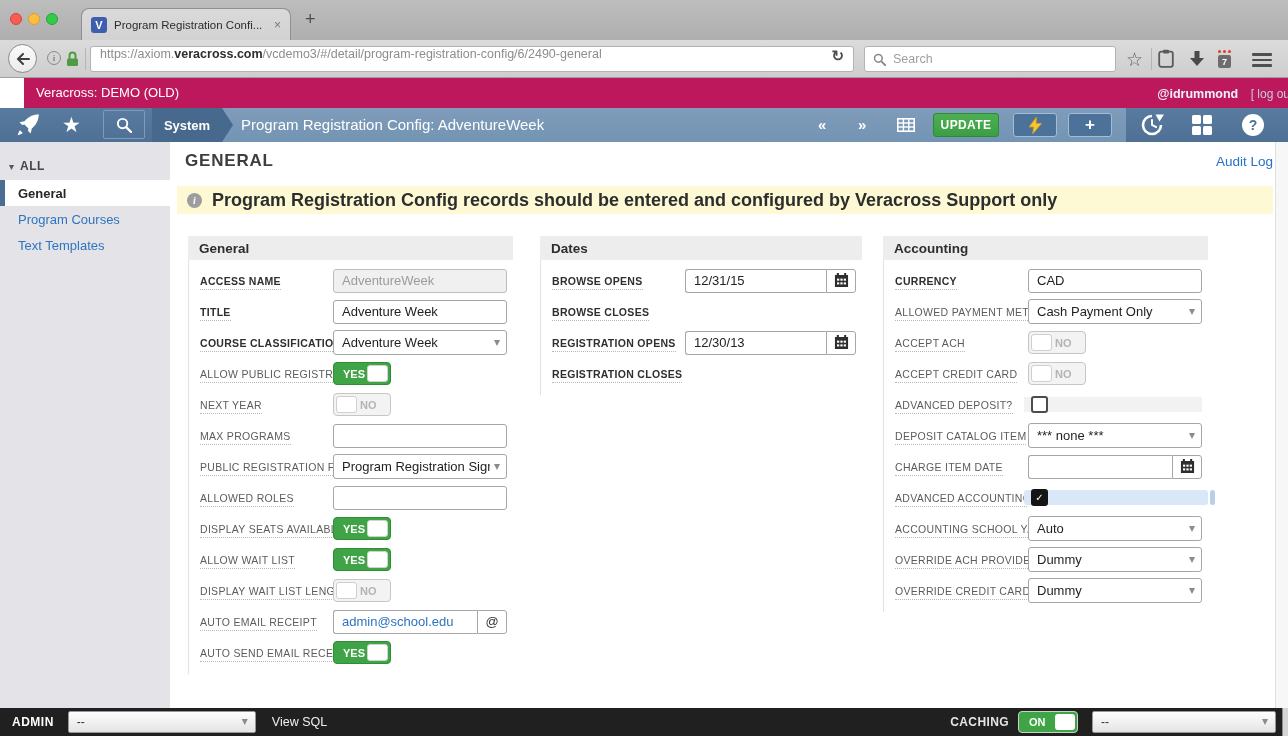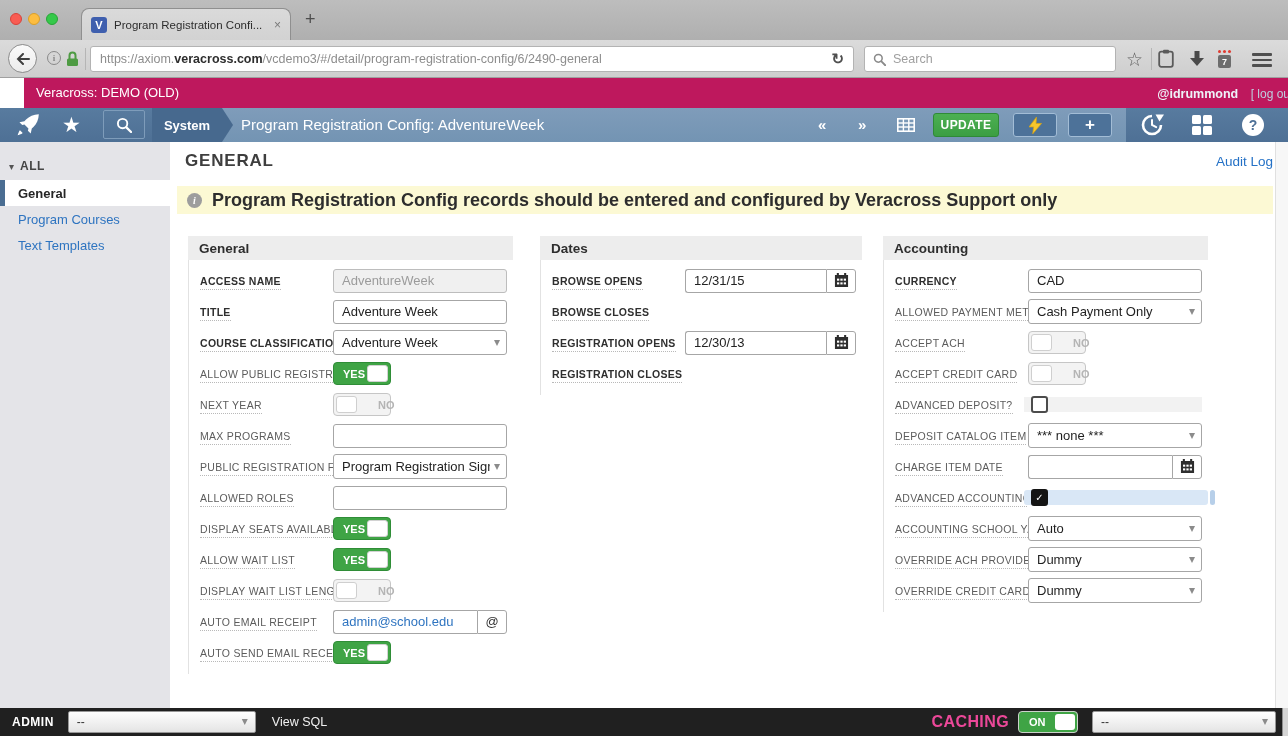--- a/index.html
+++ b/index.html
@@ -24,21 +24,21 @@
   
   .toolbar{position:absolute;top:40px;left:0;width:100%;height:38px;box-sizing:border-box;
     background:linear-gradient(#dbdbdb,#cecece);border-bottom:1px solid #a0a0a0;}
   .backbtn{position:absolute;left:8px;top:4px;width:29px;height:29px;border-radius:50%;box-sizing:border-box;
     border:1px solid #8c8c8c;background:linear-gradient(#fbfbfb,#ebebeb);display:flex;align-items:center;justify-content:center;}
   .iico{position:absolute;left:47px;top:11px;width:14px;height:14px;border-radius:50%;box-sizing:border-box;
     border:1px solid #898989;color:#898989;font:bold 9px "Liberation Serif",serif;display:flex;align-items:center;justify-content:center;}
   .lockico{position:absolute;left:66px;top:11px;}
   .tsep{position:absolute;top:8px;width:1px;height:22px;background:#b5b5b5;}
   .urlfield{position:absolute;left:90px;top:6px;width:764px;height:26px;box-sizing:border-box;background:#fff;
-    border:1px solid #b3b3b3;border-radius:3px;display:flex;align-items:center;padding:0 9px;font-size:12.5px;white-space:nowrap;}
+    border:1px solid #b3b3b3;border-radius:3px;display:flex;align-items:flex-start;padding:0 9px;font-size:12.5px;white-space:nowrap;}
   .u-pre,.u-path{color:#8d8d8d;}
   .u-dom{color:#2e2e2e;font-weight:bold;}
   .u-spacer{flex:1;}
   .reload{color:#4f4f4f;font-size:15px;font-weight:bold;}
   .searchfield{position:absolute;left:864px;top:6px;width:252px;height:26px;box-sizing:border-box;background:#fff;
     border:1px solid #b3b3b3;border-radius:3px;display:flex;align-items:center;padding:0 8px;}
   .searchfield .ph{color:#9f9f9f;font-size:12.5px;margin-left:7px;}
   .bstar{position:absolute;left:1126px;top:8px;font-size:19px;color:#5d5d5d;}
   .clip{position:absolute;left:1158px;top:9px;}
   .dl{position:absolute;left:1189px;top:11px;}
@@ -123,41 +123,41 @@
   .sel{width:100%;height:25px;box-sizing:border-box;border:1px solid #a6a6a6;border-radius:3px;background:#fff;
     display:flex;align-items:center;padding:0 16px 0 8px;position:relative;overflow:hidden;}
   .sel-txt{font-size:13px;color:#1f1f1f;white-space:nowrap;overflow:hidden;}
   .sel-arr{position:absolute;right:6px;top:50%;transform:translateY(-54%);color:#8b8b8b;font-size:12px;}
   .toggle{width:58px;height:23px;border-radius:4px;box-sizing:border-box;position:relative;display:inline-flex;align-items:center;flex:none;}
   .toggle.on{background:#3fa445;border:1px solid #2f8d37;}
   .toggle.on .tg-label{color:#fff;font-weight:bold;font-size:11px;margin-left:9px;}
   .toggle.on .tg-knob{position:absolute;right:2px;top:2px;width:21px;height:17px;background:#fff;
     border:1px solid #d2d2d2;border-radius:3px;box-sizing:border-box;}
   .toggle.off{background:#f3f3f3;border:1px solid #c6c6c6;}
-  .toggle.off .tg-label{color:#b4b4b4;font-weight:bold;font-size:11px;margin-left:31px;padding-left:13px;}
+  .toggle.off .tg-label{color:#b4b4b4;font-weight:bold;font-size:11px;margin-left:13px;padding-left:13px;}
   .toggle.off .tg-knob{position:absolute;left:2px;top:2px;width:21px;height:17px;background:#fff;
     border:1px solid #cfcfcf;border-radius:3px;box-sizing:border-box;}
   .strip{position:absolute;left:-4px;top:1px;bottom:1px;right:0;}
   .strip.gray{background:#f2f2f2;}
   .strip.blue{background:#d9e7f6;right:-6px;border-radius:3px;}
   .strip-cap{position:absolute;right:-13px;top:1px;bottom:1px;width:5px;background:#b7cfe9;border-radius:3px;}
   .cbx{position:relative;z-index:1;width:13px;height:13px;box-sizing:content-box;border:2px solid #4c4c4c;
     border-radius:3px;background:#fff;margin-left:3px;flex:none;}
   .cbx.checked{background:#141414;border-color:#141414;color:#fff;display:flex;align-items:center;justify-content:center;font-size:10px;}
 
   
   .footer{position:absolute;left:0;bottom:0;width:1288px;height:28px;background:#202020;display:flex;align-items:center;}
   .admin{margin-left:12px;font-size:12px;font-weight:bold;color:#fff;letter-spacing:.5px;}
   .fsel{height:22px;box-sizing:border-box;background:linear-gradient(#fefefe,#e4e4e4);border:1px solid #979797;
     border-radius:2px;display:flex;align-items:center;padding:0 8px;font-size:12px;color:#333;position:relative;}
   .fsel .sel-arr{right:7px;}
   .fsel1{margin-left:14px;width:188px;}
   .fsel2{margin-left:14px;width:184px;margin-right:12px;}
   .viewsql{margin-left:16px;color:#f0f0f0;font-size:12.5px;}
-  .caching{margin-left:auto;color:#ec4899;font-size:16px;font-weight:bold;letter-spacing:.4px;}
+  .caching{margin-left:auto;color:#e5e5e5;font-size:12px;font-weight:bold;letter-spacing:.4px;}
   .ctoggle{margin-left:9px;width:60px;height:22px;box-sizing:border-box;background:#3fa445;border:1px solid #cbd2cb;
     border-radius:4px;position:relative;flex:none;}
   .ctoggle .on-label{position:absolute;left:10px;top:0;line-height:20px;color:#fff;font-weight:bold;font-size:11px;}
   .ctoggle .tg-knob{position:absolute;right:2px;top:2px;width:20px;height:16px;background:#fff;border-radius:3px;}
   .fcorner{position:absolute;right:0;top:0;width:6px;height:28px;background:#d5d5d5;border-left:1px solid #8f8f8f;box-sizing:border-box;}
 </style>
 </head>
 <body>
 
 <div class="win">

